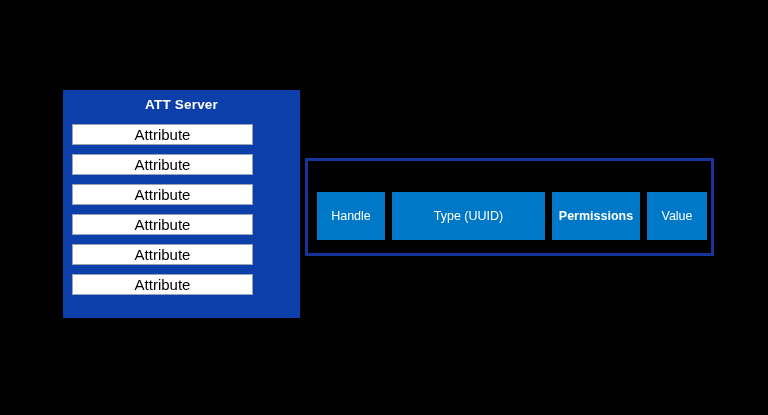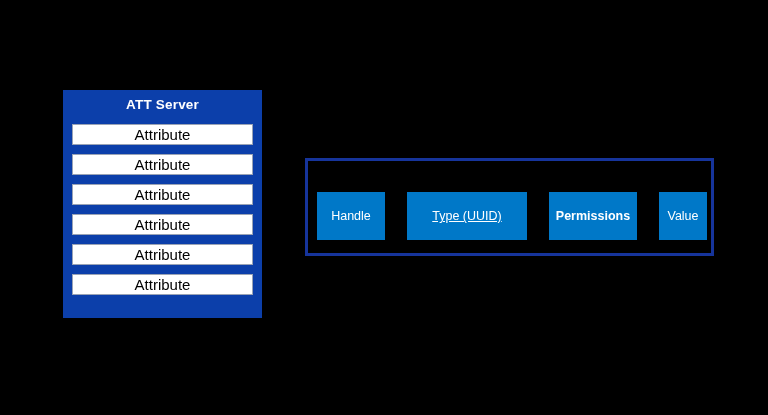--- a/index.html
+++ b/index.html
@@ -15,21 +15,21 @@
     background: #000000;
     overflow: hidden;
     font-family: "Liberation Sans", sans-serif;
   }
 
   
   #att-server-panel {
     position: absolute;
     left: 63px;
     top: 90px;
-    width: 199px;
+    width: 237px;
     height: 228px;
     background: #0c3faa;
     box-sizing: border-box;
   }
   #att-server-title {
     position: absolute;
     left: 0;
     top: 0;
     width: 100%;
     height: 30px;
@@ -72,36 +72,36 @@
     box-sizing: border-box;
   }
   #structure-fields {
     position: absolute;
     left: 9px;
     top: 31px;
     height: 48px;
     display: flex;
     flex-direction: row;
     align-items: stretch;
-    gap: 22px;
+    gap: 7px;
   }
   .structure-field {
     background: #0078c8;
     color: #ffffff;
     font-size: 12.5px;
     display: flex;
     align-items: center;
     justify-content: center;
     box-sizing: border-box;
     white-space: nowrap;
   }
   .field-handle      { width: 68px;  }
-  .field-type        { width: 120px; text-decoration: underline; }
+  .field-type        { width: 153px; }
   .field-permissions { width: 88px; font-weight: bold;  }
-  .field-value       { width: 48px;  }
+  .field-value       { width: 60px;  }
 </style>
 </head>
 <body>
 
 <div id="canvas">
 
   <div id="att-server-panel">
     <div id="att-server-title">ATT Server</div>
 
     <div class="attribute-list">

